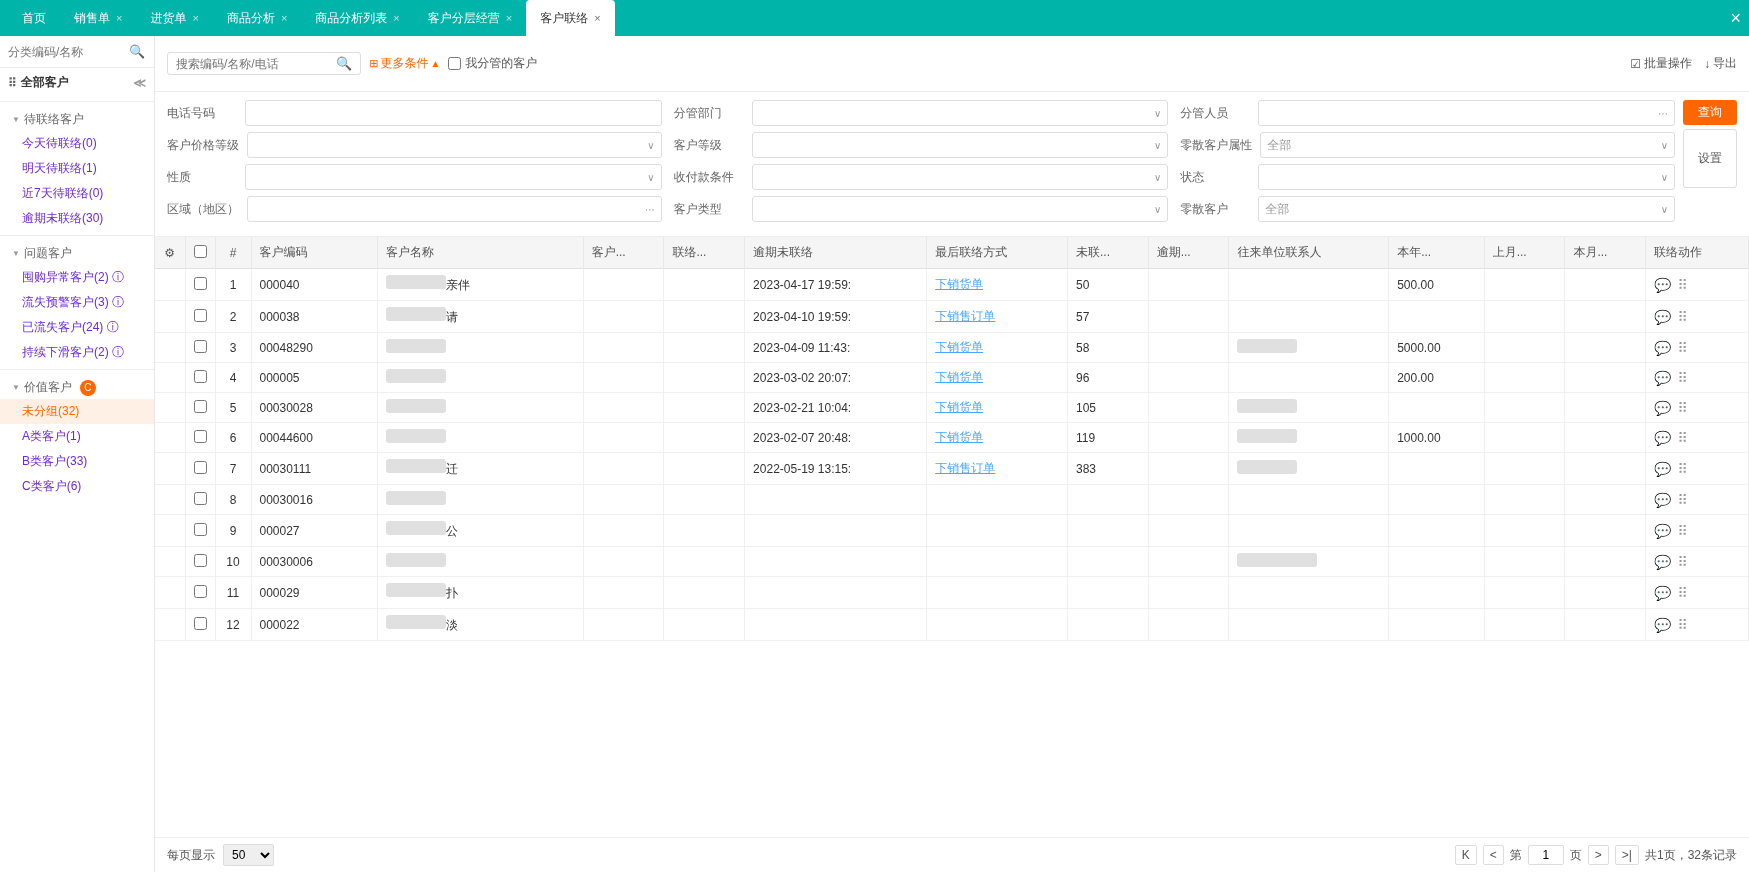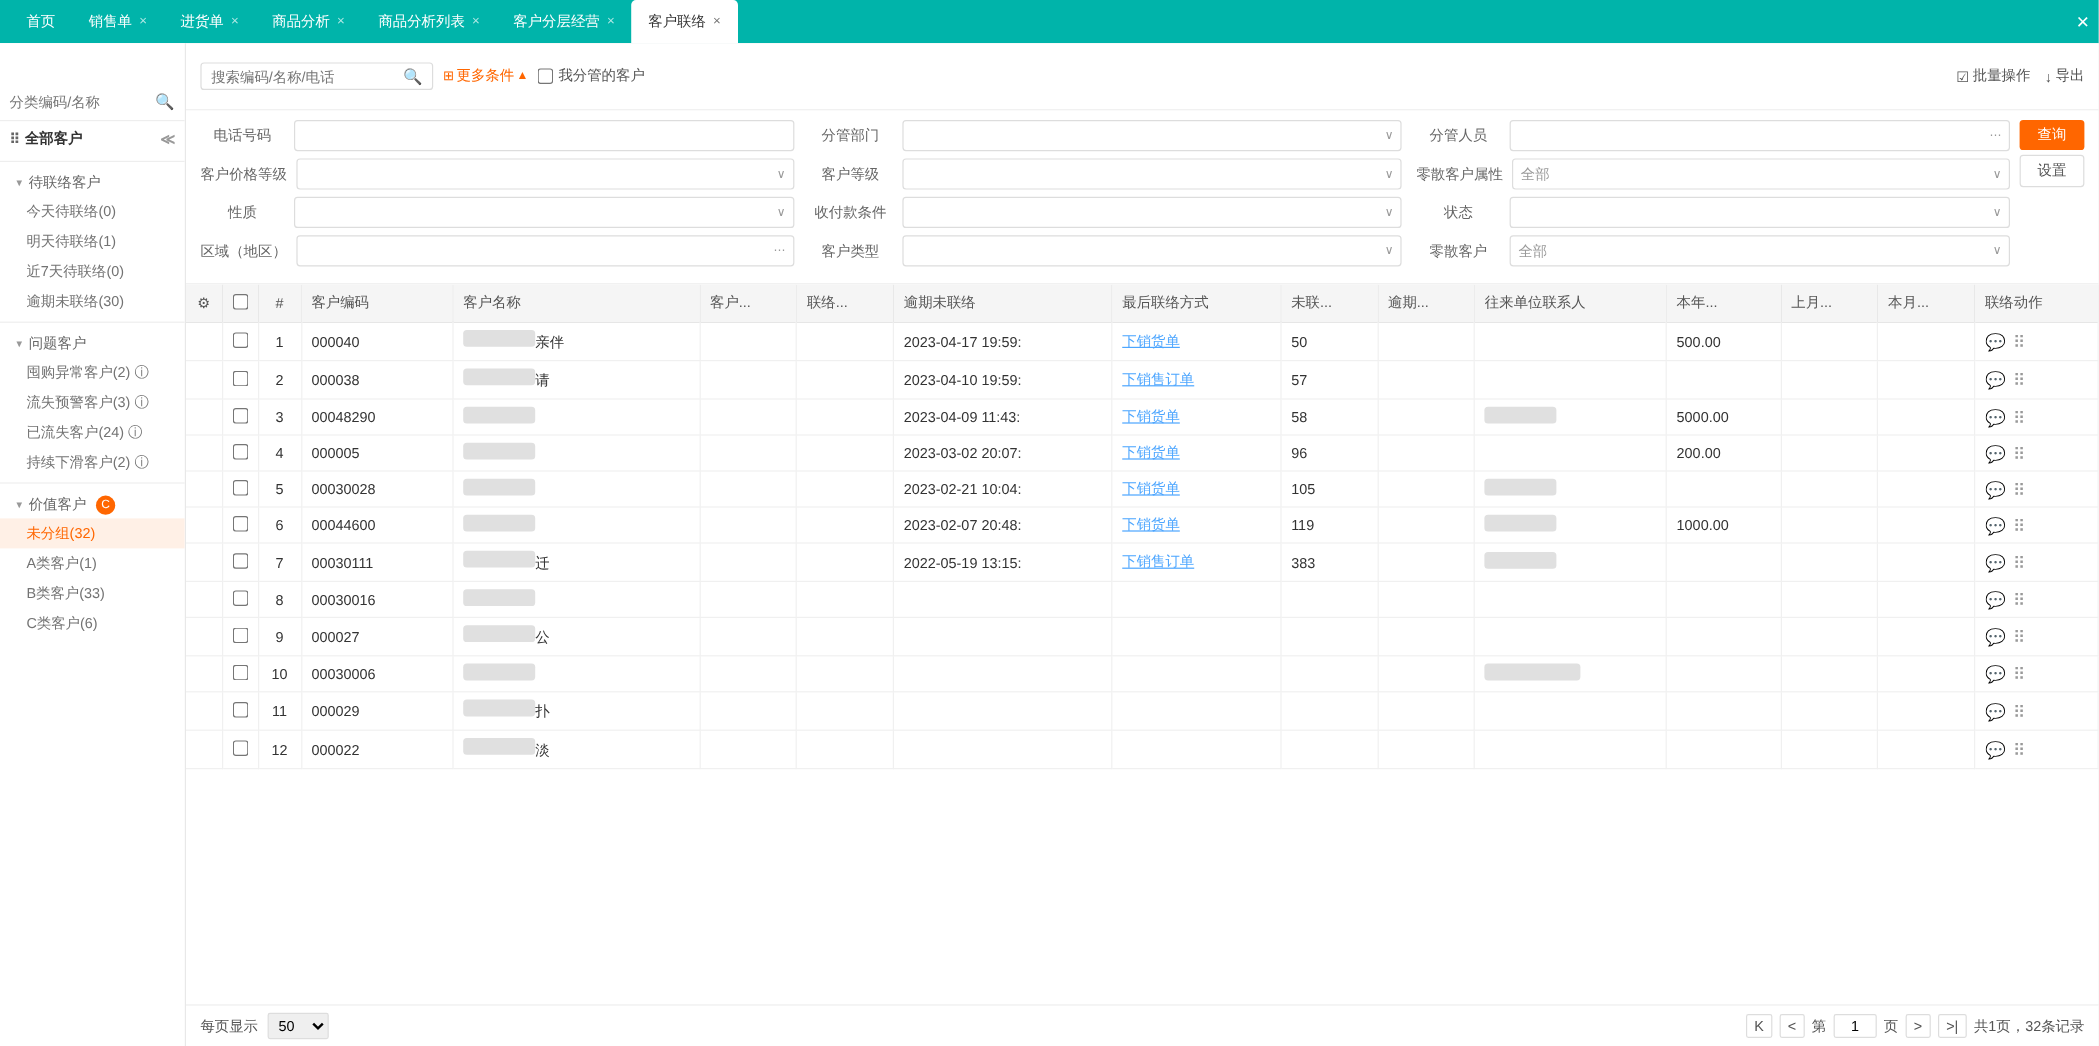--- a/index.html
+++ b/index.html
@@ -60,21 +60,20 @@
       flex-direction: column;
       overflow-y: auto;
       flex-shrink: 0;
     }
     .sidebar-search {
       padding: 8px;
       border-bottom: 1px solid #eee;
       display: flex;
       align-items: center;
       gap: 4px;
-      margin-top: 33px;
     }
     .sidebar-search input {
       width: 100%;
       border: none;
       outline: none;
       font-size: 12px;
       color: #999;
       background: transparent;
     }
     .sidebar-section-header {
@@ -101,21 +100,21 @@
       display: flex;
       align-items: center;
       gap: 4px;
     }
     .sidebar-group-label .triangle {
       font-size: 8px;
       color: #999;
     }
     .sidebar-item {
       padding: 4px 8px 4px 22px;
-      color: #737373;
+      color: #6d28d9;
       cursor: pointer;
       font-size: 12px;
     }
     .sidebar-item.active {
       background: #fff0e6;
       color: #ff6600;
     }
     .sidebar-divider {
       height: 1px;
       background: #eee;
@@ -194,21 +193,21 @@
       gap: 12px;
     }
     .filter-item {
       display: flex;
       align-items: center;
       flex: 1;
     }
     .filter-label {
       color: #666;
       min-width: 70px;
-      text-align: center;
+      text-align: left;
       margin-right: 8px;
       font-size: 12px;
     }
     .filter-select {
       flex: 1;
       border: 1px solid #ddd;
       border-radius: 3px;
       padding: 3px 6px;
       display: flex;
       align-items: center;
@@ -244,21 +243,21 @@
       border-radius: 3px;
       padding: 4px 14px;
       cursor: pointer;
       font-size: 12px;
     }
     .btn-reset {
       background: #fff;
       color: #555;
       border: 1px solid #ddd;
       border-radius: 3px;
-      padding: 4px 14px;
+      padding: 20px 14px;
       cursor: pointer;
       font-size: 12px;
     }
 
     
     .table-container {
       flex: 1;
       overflow: auto;
       background: #fff;
     }

